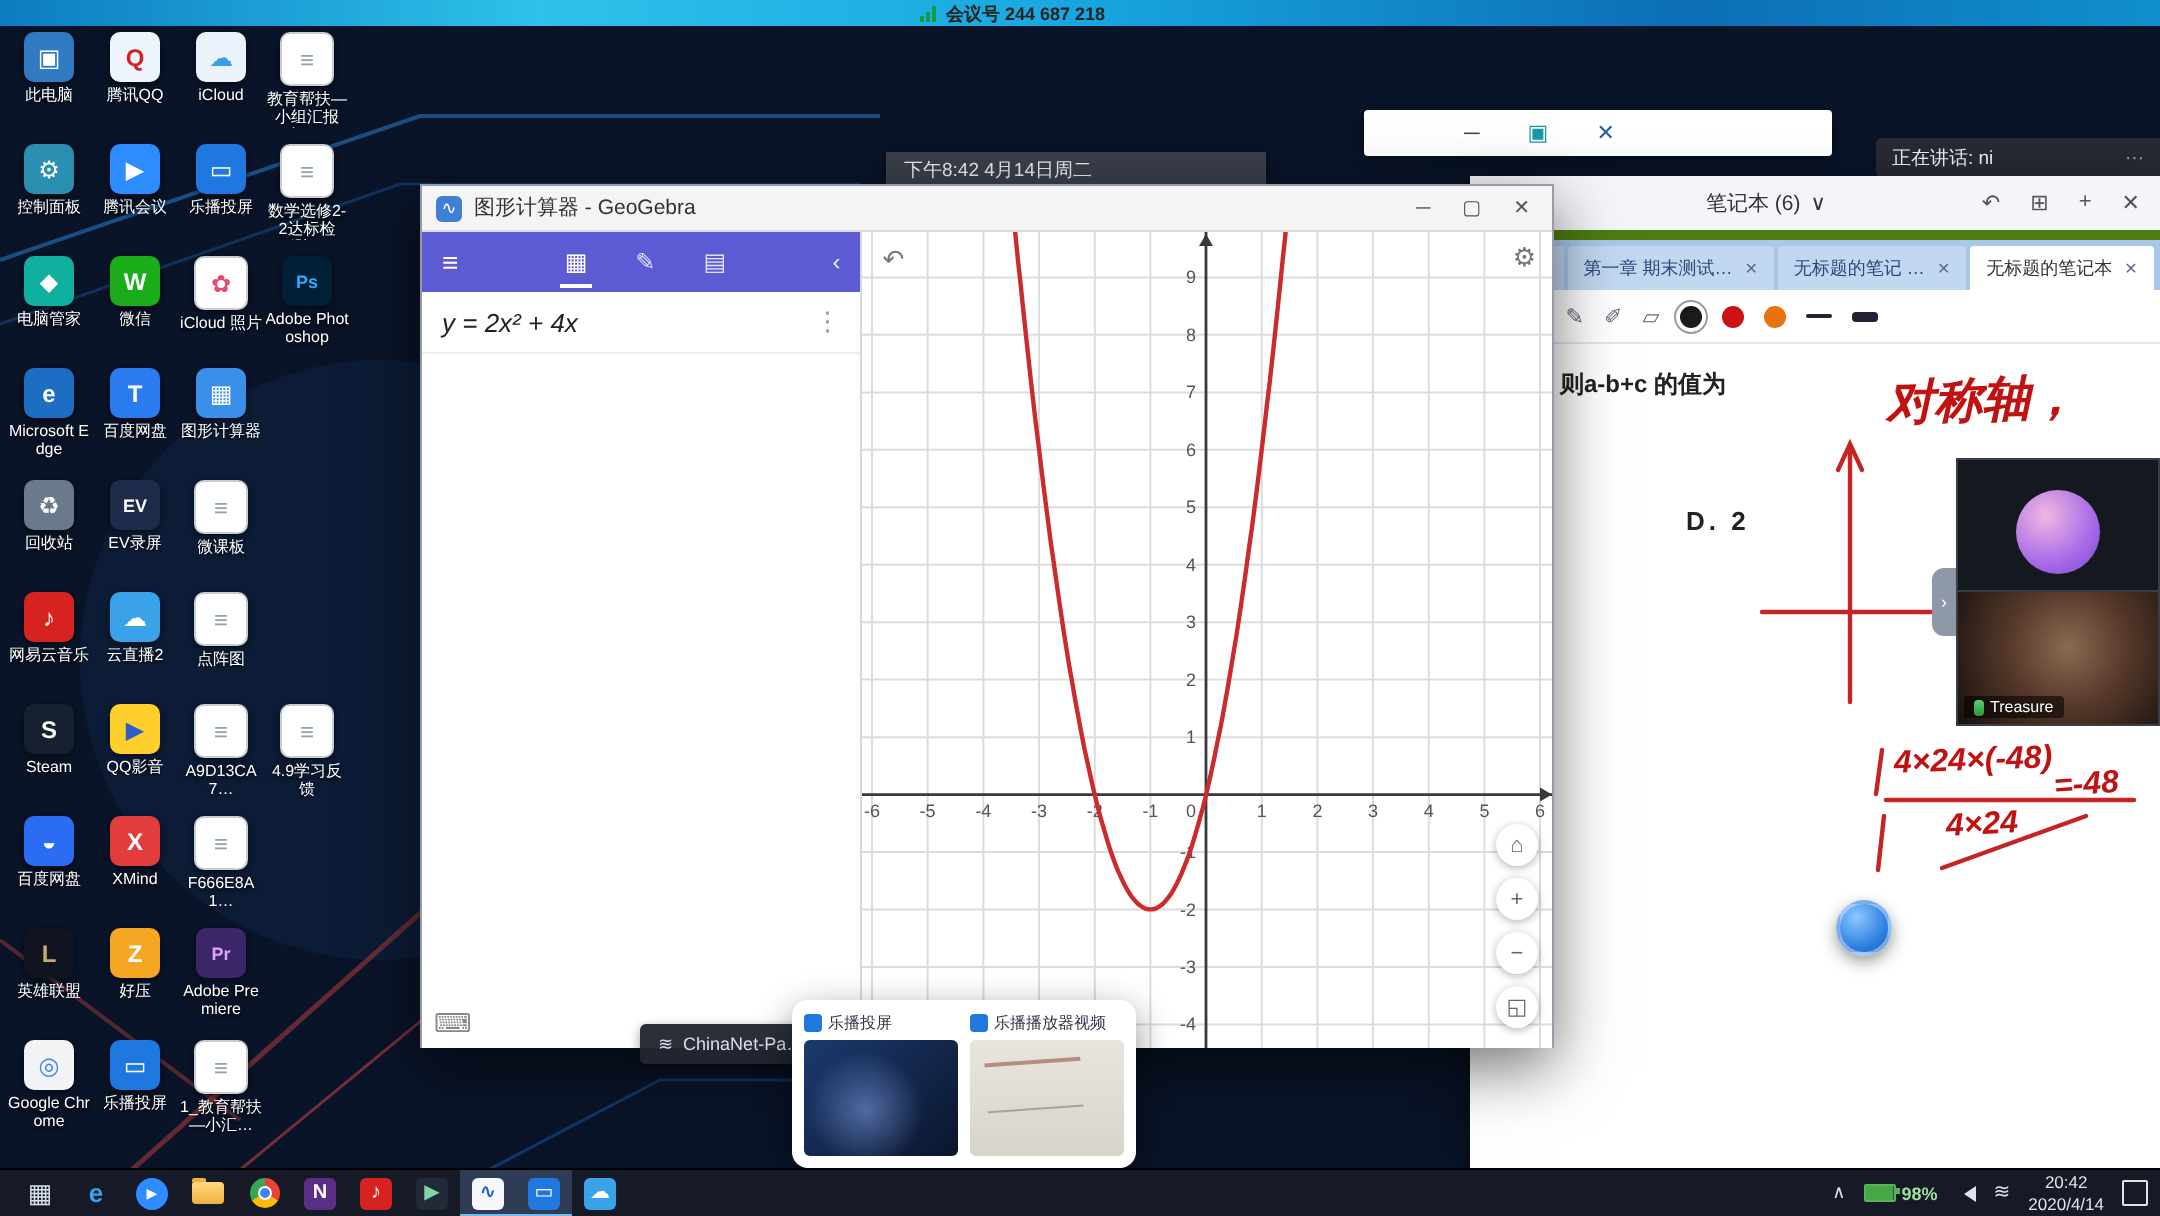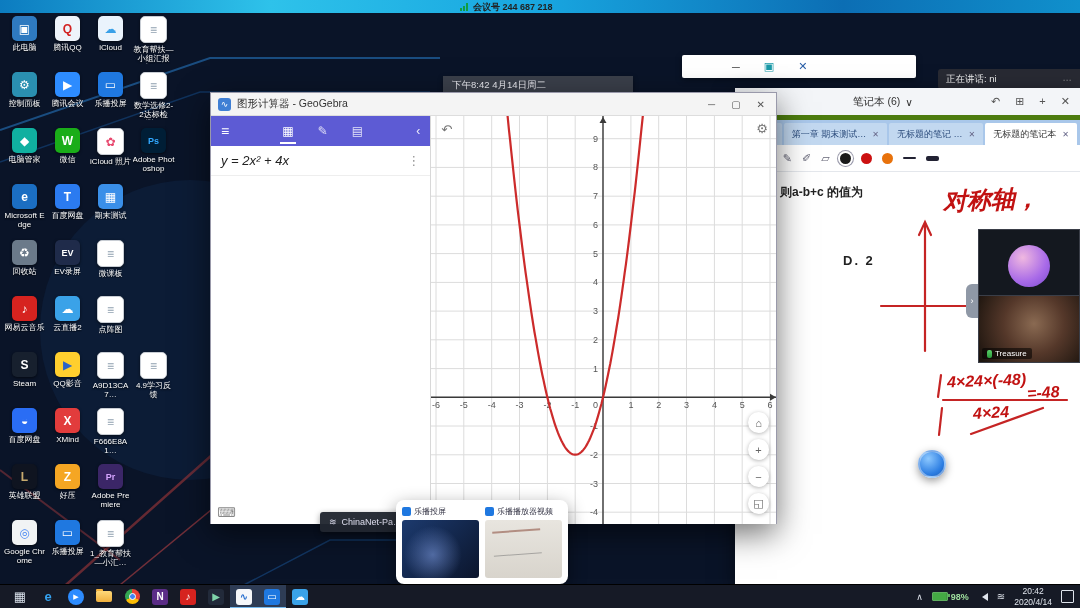--- a/index.html
+++ b/index.html
@@ -240,21 +240,21 @@
       <div class="dcell">
         <div class="dico" style="background: rgb(31, 120, 224); color: rgb(255, 255, 255);">▭</div>
         <div class="dlabel">乐播投屏</div>
       </div>
       <div class="dcell">
         <div class="dico file" style="background: rgb(255, 255, 255); color: rgb(232, 72, 110);">✿</div>
         <div class="dlabel">iCloud 照片</div>
       </div>
       <div class="dcell">
         <div class="dico" style="background: rgb(58, 143, 232); color: rgb(255, 255, 255);">▦</div>
-        <div class="dlabel">期末测试</div>
+        <div class="dlabel">图形计算器</div>
       </div>
       <div class="dcell">
         <div class="dico file" style="background: rgb(255, 255, 255); color: rgb(144, 160, 176);">≡</div>
         <div class="dlabel">微课板</div>
       </div>
       <div class="dcell">
         <div class="dico file" style="background: rgb(255, 255, 255); color: rgb(144, 160, 176);">≡</div>
         <div class="dlabel">点阵图</div>
       </div>
       <div class="dcell">

